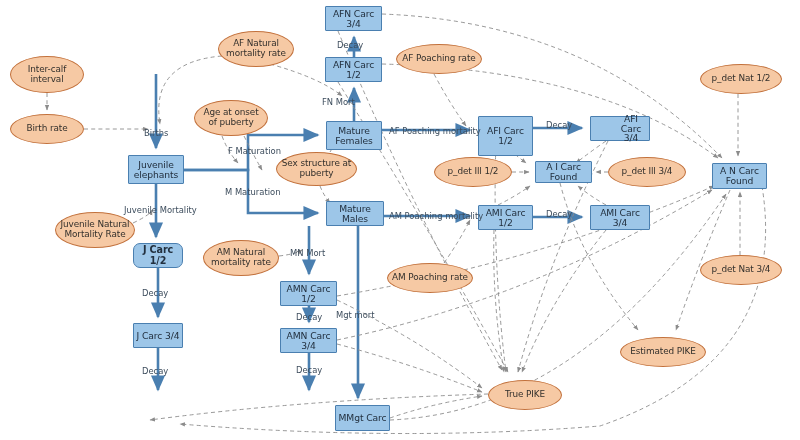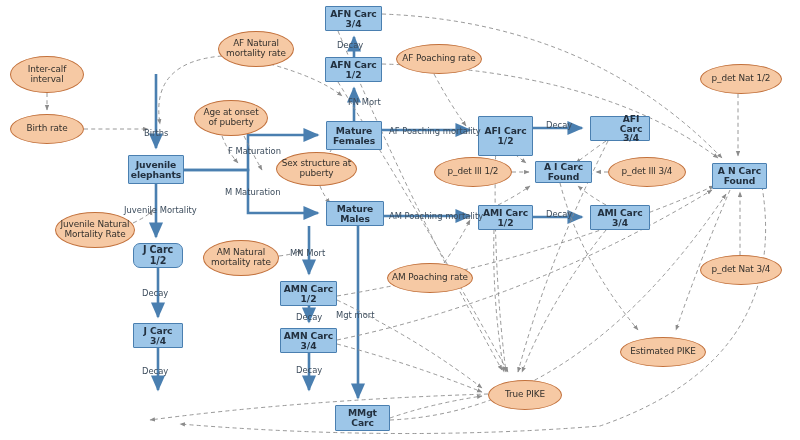--- a/index.html
+++ b/index.html
@@ -34,21 +34,20 @@
     color: #22303f;
     letter-spacing: -0.1px;
     z-index: 5;
   }
   .node.stock {
     background: #9dc6e8;
     border: 1.3px solid #4a7fb0;
     border-radius: 1px;
     font-size: 9.2px;
     padding: 1px 2px;
-    font-weight: bold;
   }
   .node.stock.bold {
     font-weight: bold;
     font-size: 9.6px;
     border-radius: 7px;
   }
   .node.aux {
     background: #f6c9a4;
     border: 1.3px solid #c2713c;
     border-radius: 50%;
@@ -193,21 +192,21 @@
       <div class="node aux" style="left: 488px; top: 380px; width: 74px; height: 30px;">True PIKE</div>
       <div class="node aux" style="left: 620px; top: 337px; width: 86px; height: 30px;">Estimated PIKE</div>
     </div>
   <div id="labels">
       <div class="edge-label" style="left: 144px; top: 128px;">Births</div>
       <div class="edge-label" style="left: 124px; top: 205px;">Juvenile Mortality</div>
       <div class="edge-label" style="left: 142px; top: 288px;">Decay</div>
       <div class="edge-label" style="left: 142px; top: 366px;">Decay</div>
       <div class="edge-label" style="left: 228px; top: 146px;">F Maturation</div>
       <div class="edge-label" style="left: 225px; top: 187px;">M Maturation</div>
-      <div class="edge-label" style="left: 348px; top: 97px;">FN Mort</div>
+      <div class="edge-label" style="left: 322px; top: 97px;">FN Mort</div>
       <div class="edge-label" style="left: 337px; top: 40px;">Decay</div>
       <div class="edge-label" style="left: 290px; top: 248px;">MN Mort</div>
       <div class="edge-label" style="left: 296px; top: 312px;">Decay</div>
       <div class="edge-label" style="left: 296px; top: 365px;">Decay</div>
       <div class="edge-label" style="left: 336px; top: 310px;">Mgt mort</div>
       <div class="edge-label" style="left: 389px; top: 126px;">AF Poaching mortality</div>
       <div class="edge-label" style="left: 389px; top: 211px;">AM Poaching mortality</div>
       <div class="edge-label" style="left: 546px; top: 120px;">Decay</div>
       <div class="edge-label" style="left: 546px; top: 209px;">Decay</div>
     </div>

